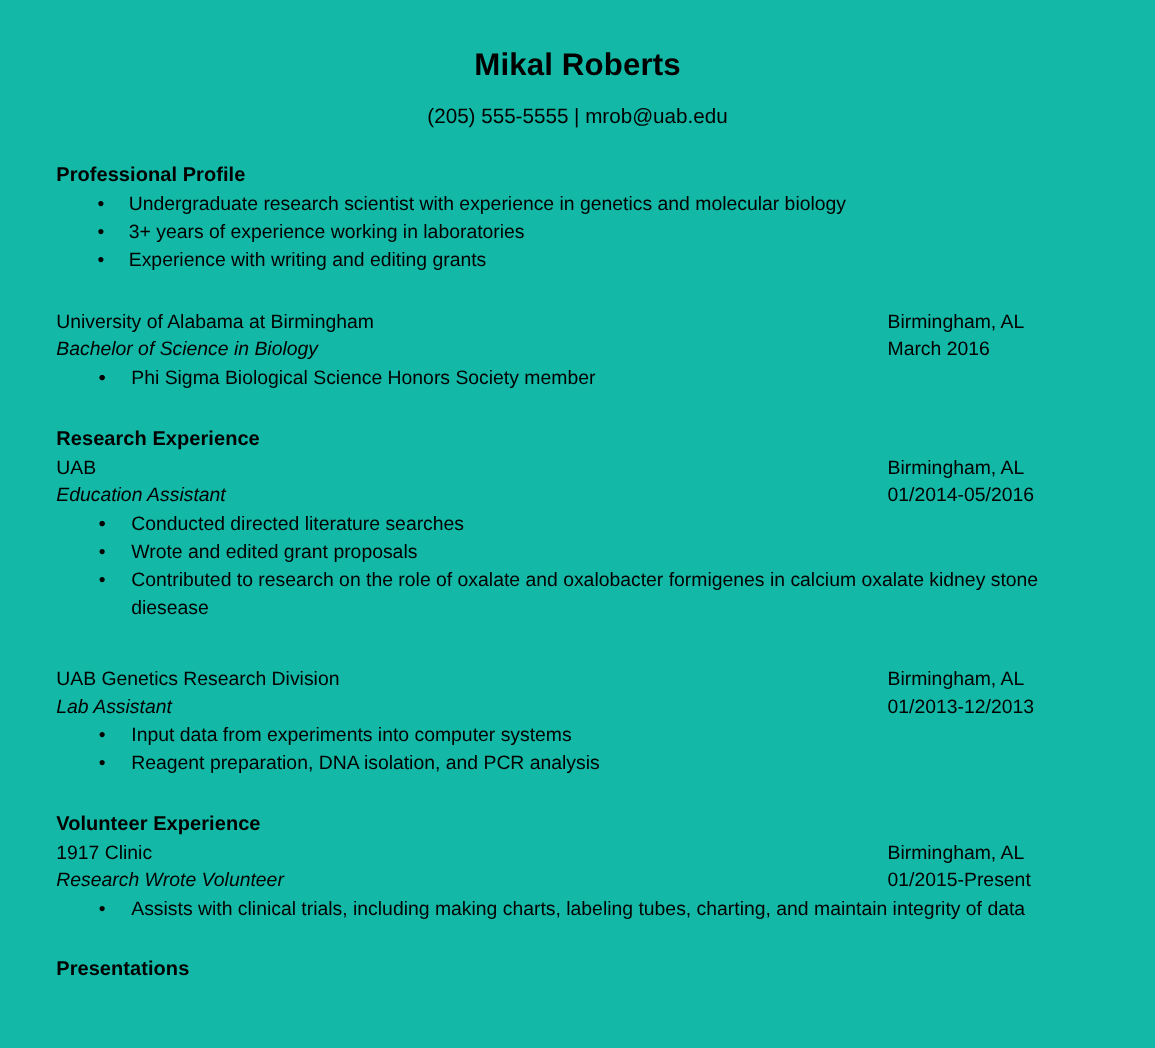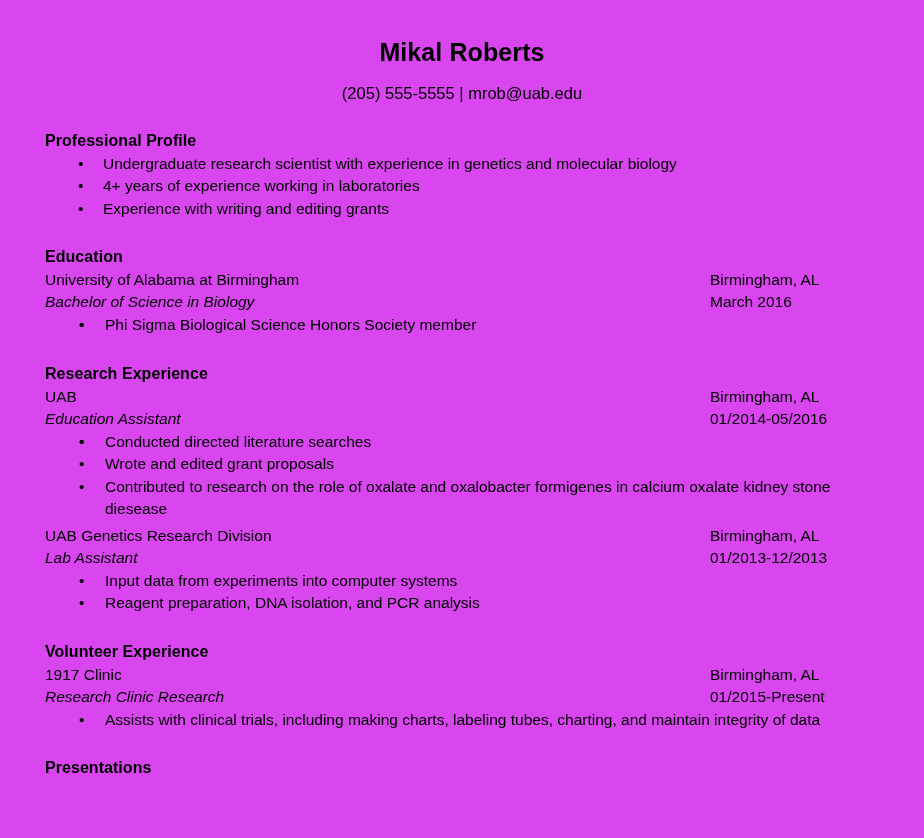--- a/index.html
+++ b/index.html
@@ -15,21 +15,21 @@
     color: #000000;
     -webkit-font-smoothing: antialiased;
   }
 
   .page {
     position: relative;
     width: 924px;
     height: 838px;
     box-sizing: border-box;
     padding: 0 45px;
-    background: #d946ef;
+    background: #14b8a6;
   }
 
   
   .doc-header {
     text-align: center;
     padding-top: 38px;
   }
   .cand-name {
     font-size: 25px;
     font-weight: bold;
@@ -53,21 +53,21 @@
     line-height: 1.2;
     margin-bottom: 3px;
     letter-spacing: 0.05px;
   }
 
   
   .entry {
     margin-top: 2px;
   }
   .entry + .entry {
-    margin-top: 4px;
+    margin-top: 34px;
   }
   .entry-row {
     display: flex;
     align-items: baseline;
     line-height: 1.42;
   }
   .entry-left {
     flex: 0 0 665px;
     max-width: 665px;
     font-size: 15.5px;
@@ -123,31 +123,30 @@
 
   <div class="section section-profile">
     <div class="section-heading">Professional Profile</div>
     <ul class="bullets">
       <li>
         <span class="bullet-dot">•</span>
         <span>Undergraduate research scientist with experience in genetics and molecular biology</span>
       </li>
       <li>
         <span class="bullet-dot">•</span>
-        <span>4+ years of experience working in laboratories</span>
+        <span>3+ years of experience working in laboratories</span>
       </li>
       <li>
         <span class="bullet-dot">•</span>
         <span>Experience with writing and editing grants</span>
       </li>
     </ul>
   </div>
 
   <div class="section">
-    <div class="section-heading">Education</div>
 
     <div class="entry">
       <div class="entry-row">
         <div class="entry-left org-name">University of Alabama at Birmingham</div>
         <div class="entry-right">Birmingham, AL</div>
       </div>
       <div class="entry-row">
         <div class="entry-left job-title">Bachelor of Science in Biology</div>
         <div class="entry-right">March 2016</div>
       </div>
@@ -218,21 +217,21 @@
 
   <div class="section">
     <div class="section-heading">Volunteer Experience</div>
 
     <div class="entry">
       <div class="entry-row">
         <div class="entry-left org-name">1917 Clinic</div>
         <div class="entry-right">Birmingham, AL</div>
       </div>
       <div class="entry-row">
-        <div class="entry-left job-title">Research Clinic Research</div>
+        <div class="entry-left job-title">Research Wrote Volunteer</div>
         <div class="entry-right">01/2015-Present</div>
       </div>
       <ul class="bullets">
         <li>
           <span class="bullet-dot">•</span>
           <span>Assists with clinical trials, including making charts, labeling tubes, charting, and maintain integrity of data</span>
         </li>
       </ul>
     </div>
   </div>

